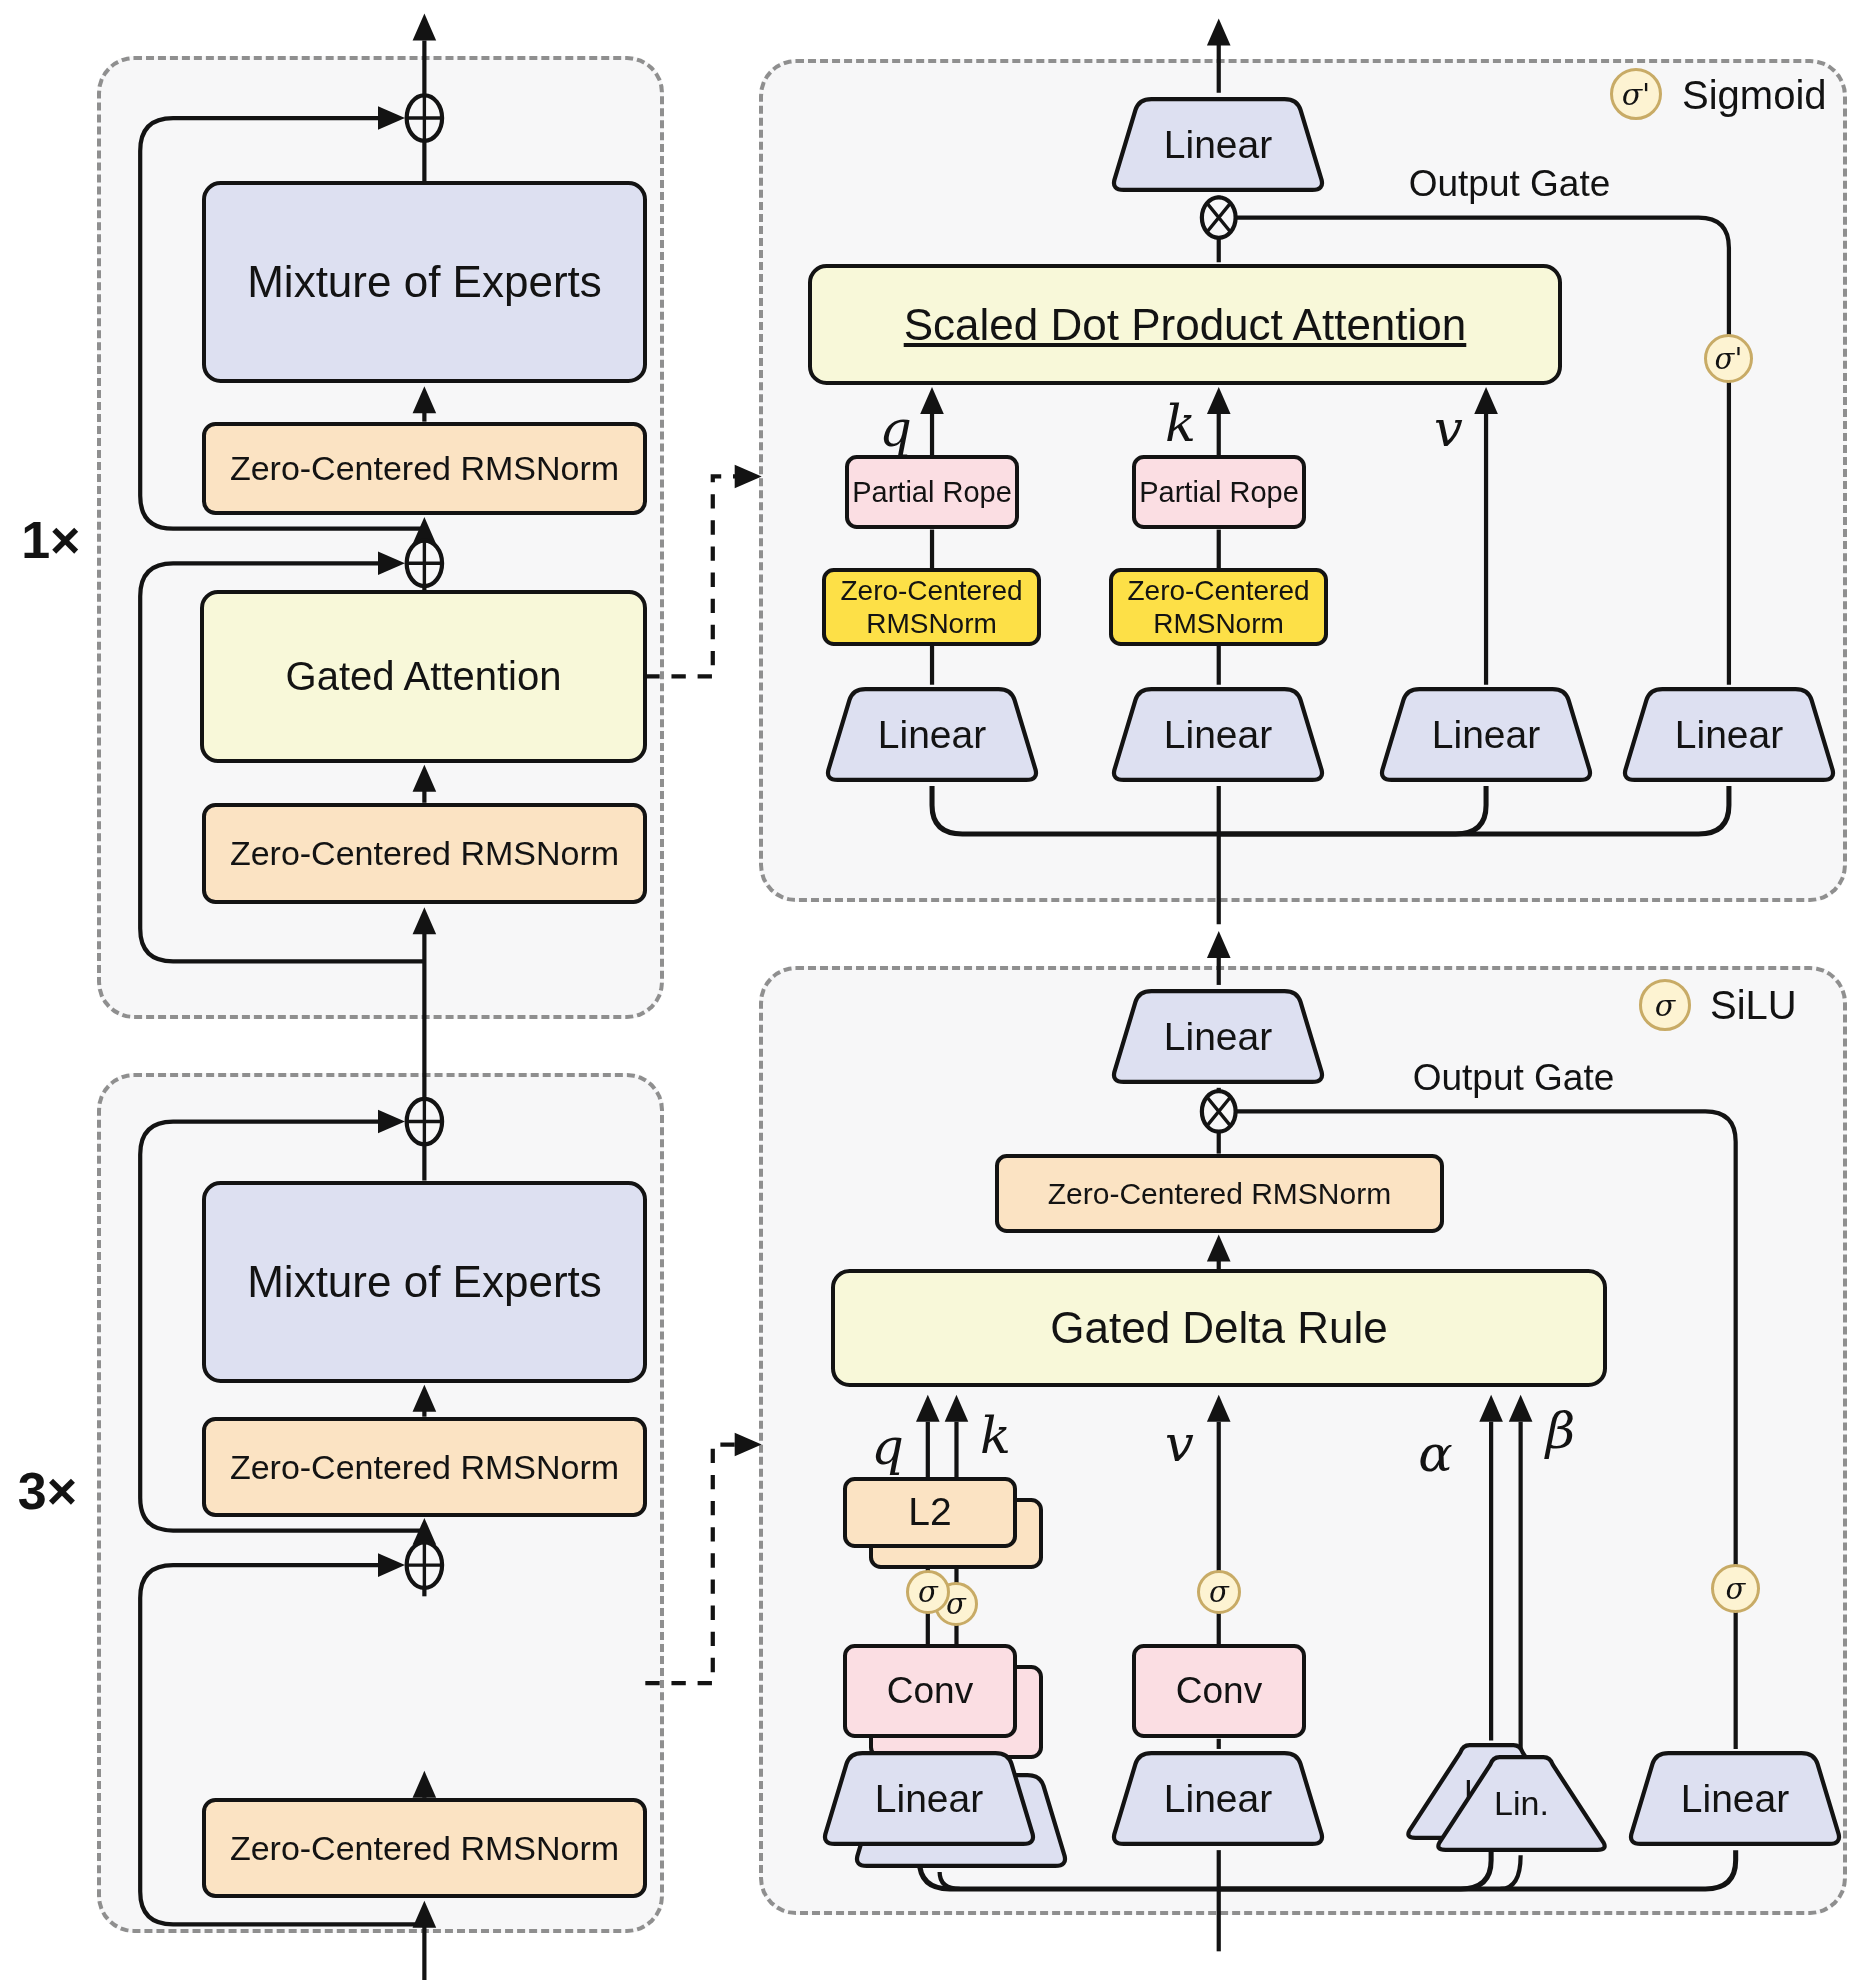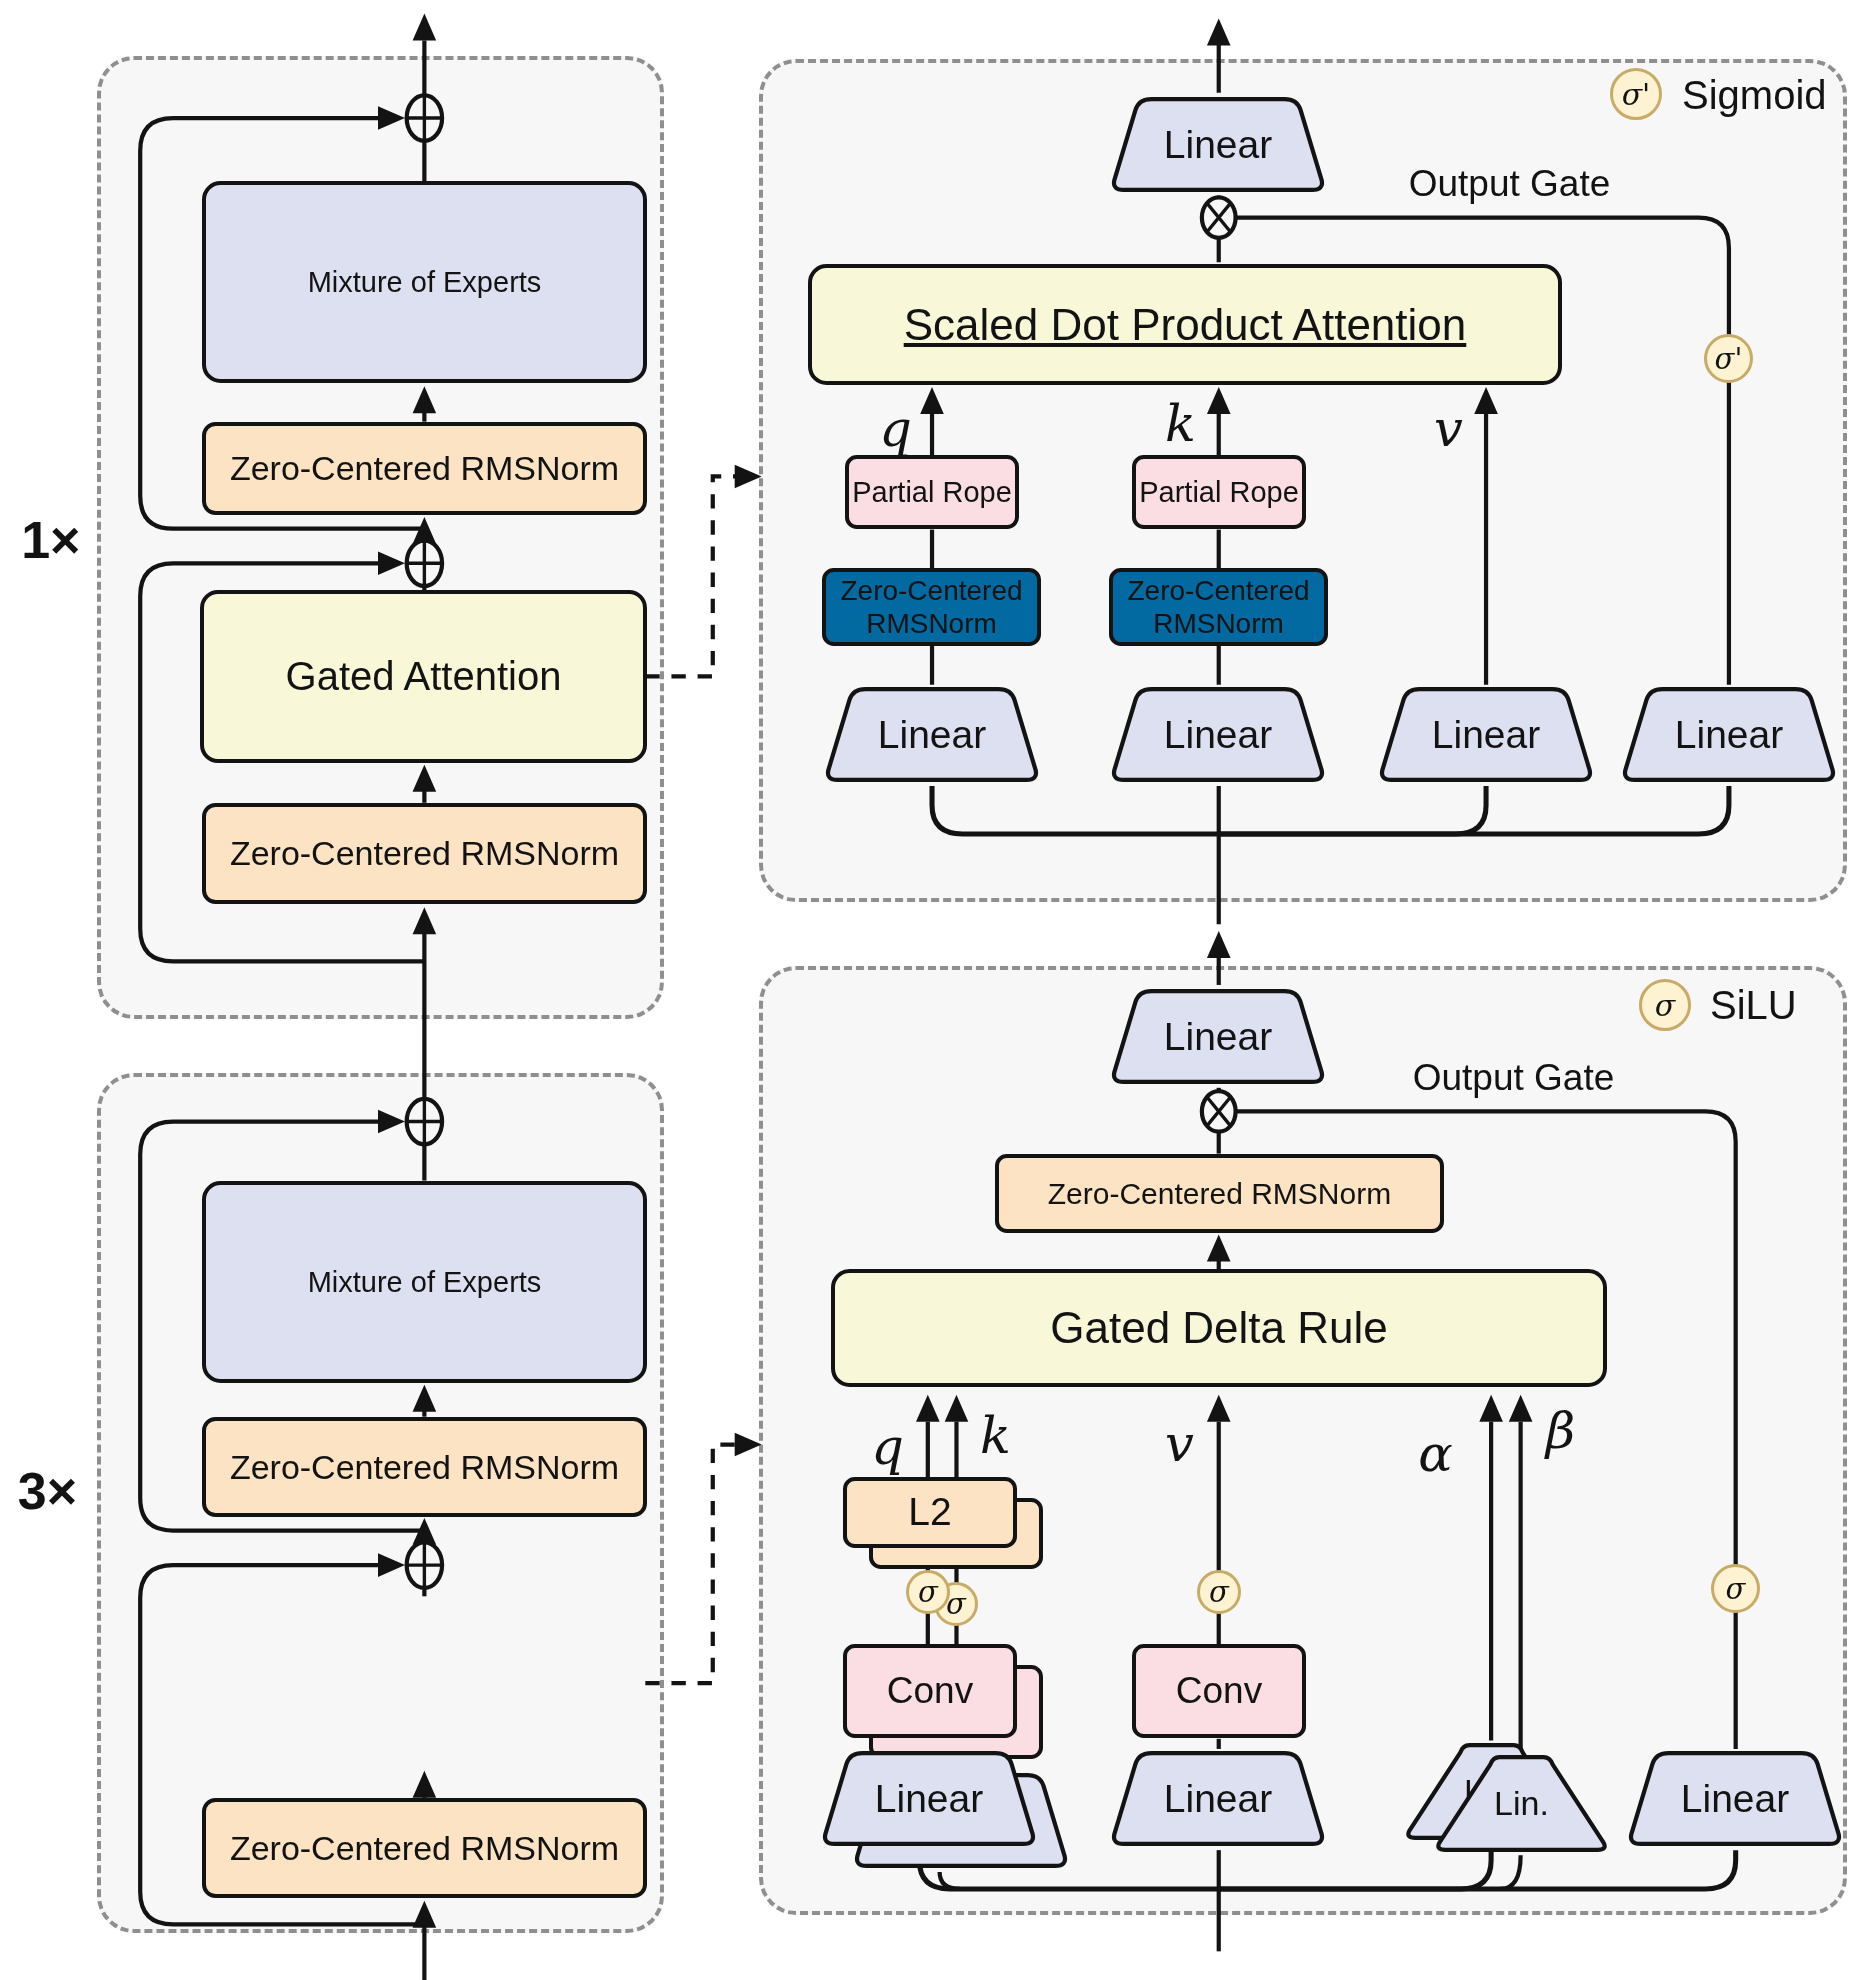--- a/index.html
+++ b/index.html
@@ -3,25 +3,25 @@
 <meta charset="utf-8">
 <style>
   html,body{margin:0;padding:0;background:#ffffff;}
   #canvas{position:relative;width:1859px;height:1980px;background:#ffffff;overflow:hidden;
           font-family:"Liberation Sans",sans-serif;color:#131313;}
   .panel{position:absolute;background:#f7f7f8;border:4.2px dashed #8f8f8f;border-radius:37px;
          box-sizing:border-box;z-index:0;}
   #wires{position:absolute;left:0;top:0;z-index:1;}
   .bx{position:absolute;border:4.2px solid #131313;display:flex;align-items:center;justify-content:center;
       text-align:center;box-sizing:border-box;z-index:2;line-height:1.18;}
-  .lav{background:#dde0f1;border-radius:18.6px;font-size:29px;}
+  .lav{background:#dde0f1;border-radius:18.6px;font-size:44px;}
   .pea{background:#fbe3c3;border-radius:13.5px;font-size:34px;}
   .yel{background:#f8f8d9;border-radius:18.6px;font-size:40px;}
   .pnk{background:#fbdee3;border-radius:11.8px;font-size:29px;}
-  .pea-sm{background:#0369a1;border-radius:11.8px;font-size:28px;white-space:pre-line;}
+  .pea-sm{background:#fde047;border-radius:11.8px;font-size:28px;white-space:pre-line;}
   .big{font-size:44px;}
   .trap{position:absolute;z-index:2;}
   .trap svg{position:absolute;left:0;top:0;overflow:visible;}
   .trap .tl{position:absolute;left:0;top:0;right:0;bottom:0;display:flex;align-items:center;
             justify-content:center;font-size:39px;}
   .sig{position:absolute;border-radius:50%;background:#fdf3d2;border:3.4px solid #c8ab66;
        display:flex;align-items:center;justify-content:center;box-sizing:border-box;z-index:2;
        font-family:"DejaVu Serif",serif;font-style:italic;font-size:29px;}
   .mathlbl{position:absolute;z-index:2;font-family:"DejaVu Serif",serif;font-style:italic;
            font-size:51px;display:flex;align-items:center;justify-content:center;}

